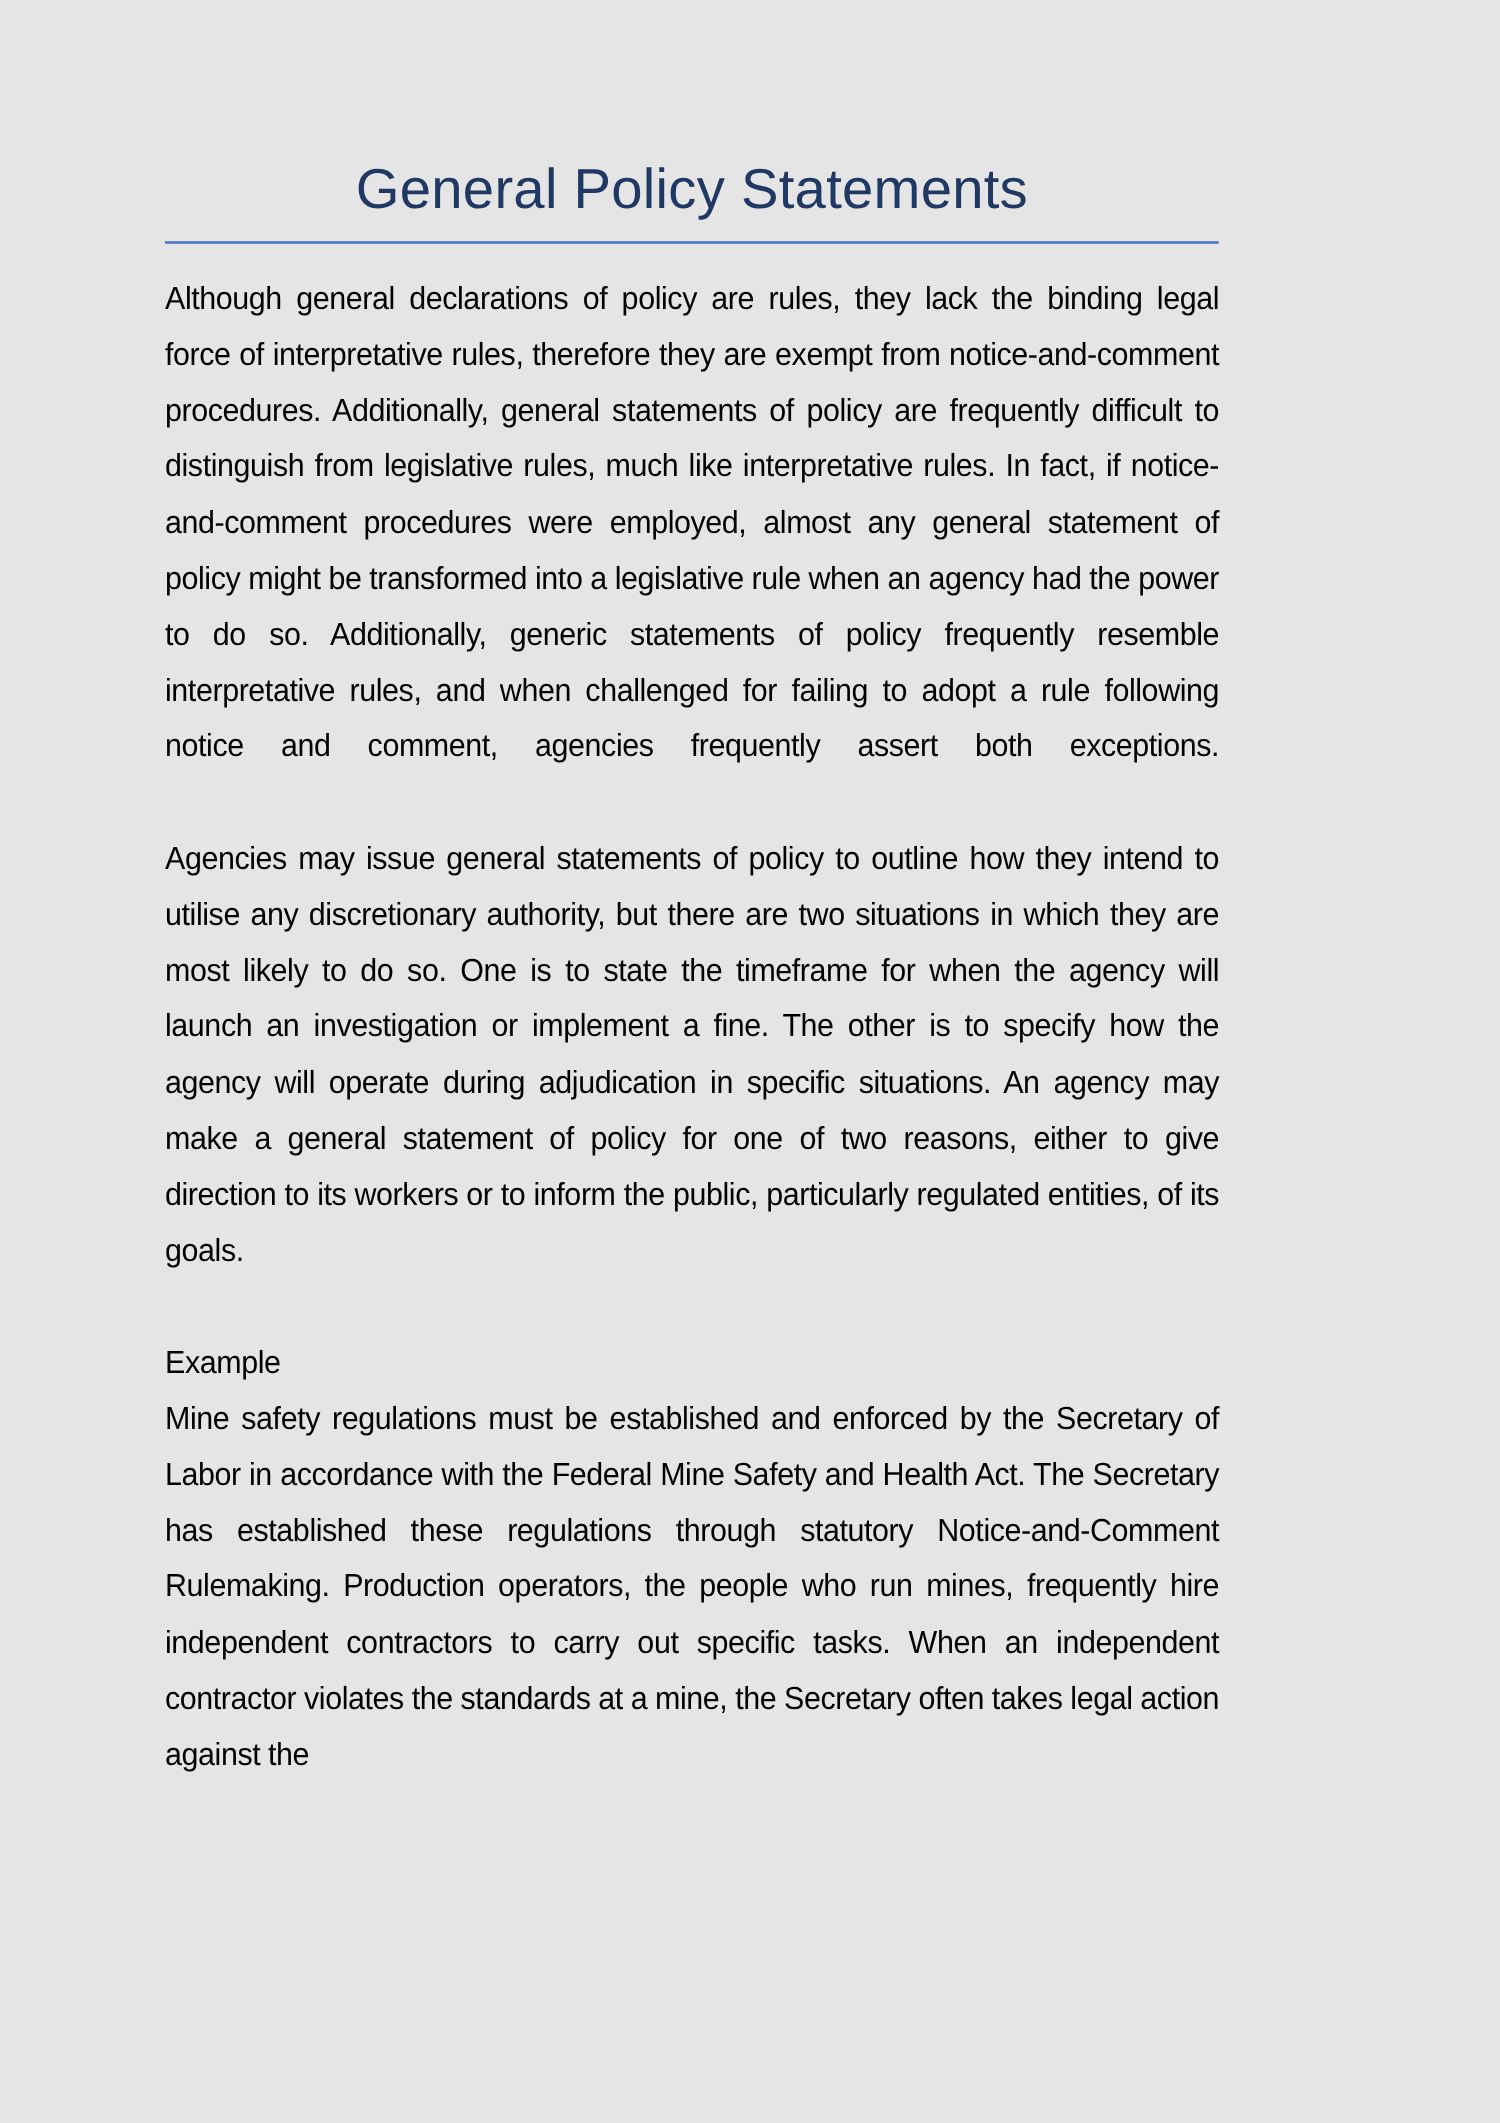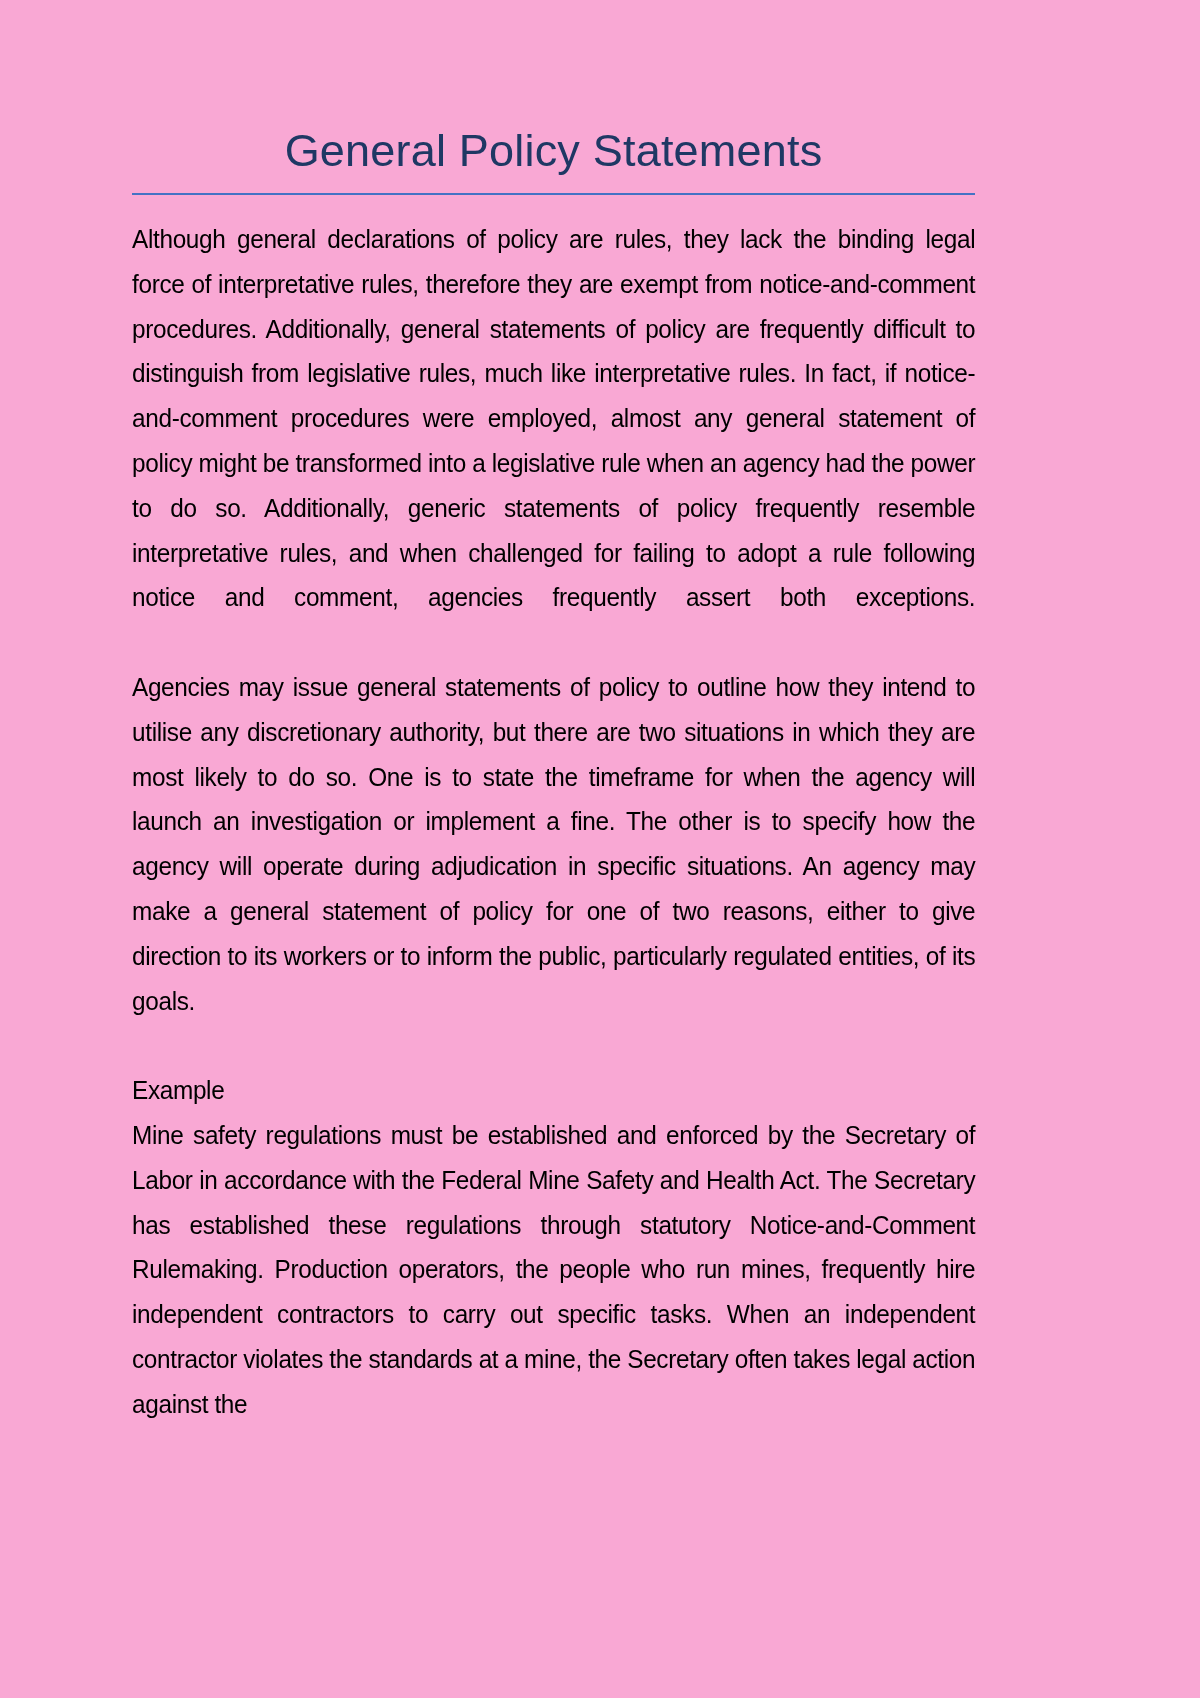--- a/index.html
+++ b/index.html
@@ -15,21 +15,21 @@
     font-family: "Liberation Sans", "DejaVu Sans", sans-serif;
     -webkit-font-smoothing: none;
   }
 
   .page {
     position: absolute;
     left: 0;
     top: 0;
     width: 1200px;
     height: 1698px;
-    background: #f9a8d4;
+    background: #e5e5e5;
     overflow: hidden;
   }
 
   .content {
     position: absolute;
     left: 132px;
     top: 0;
     width: 843px;
   }
 

